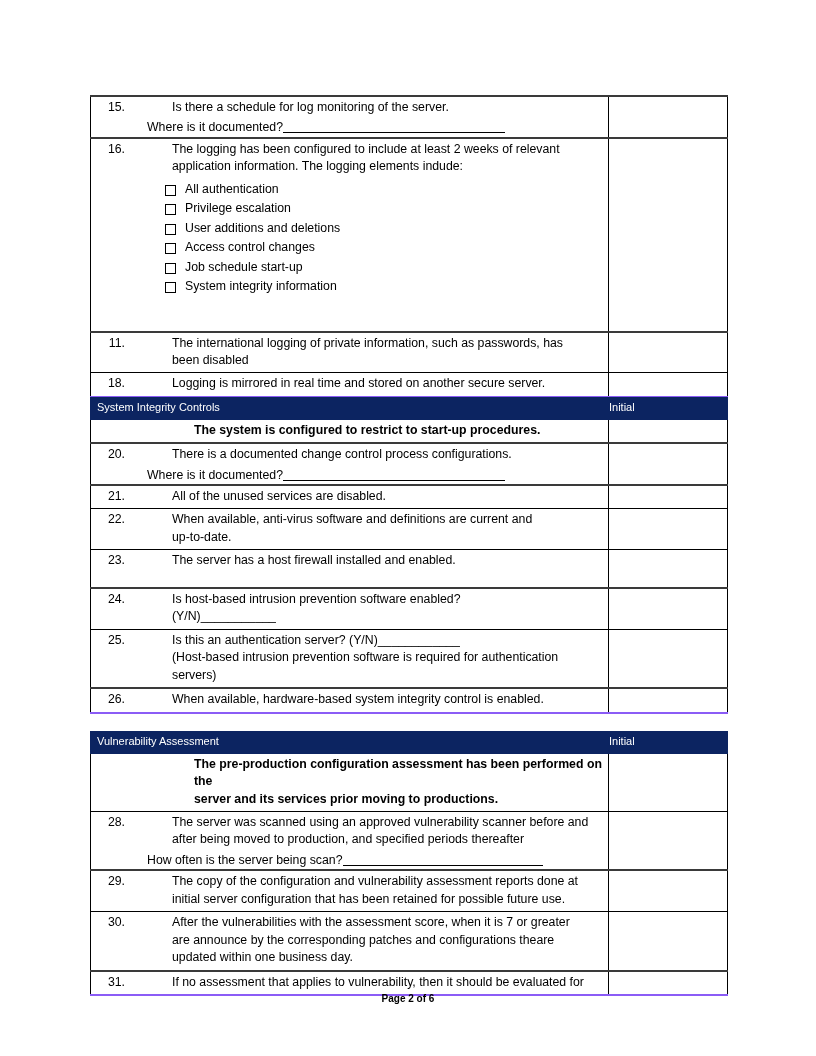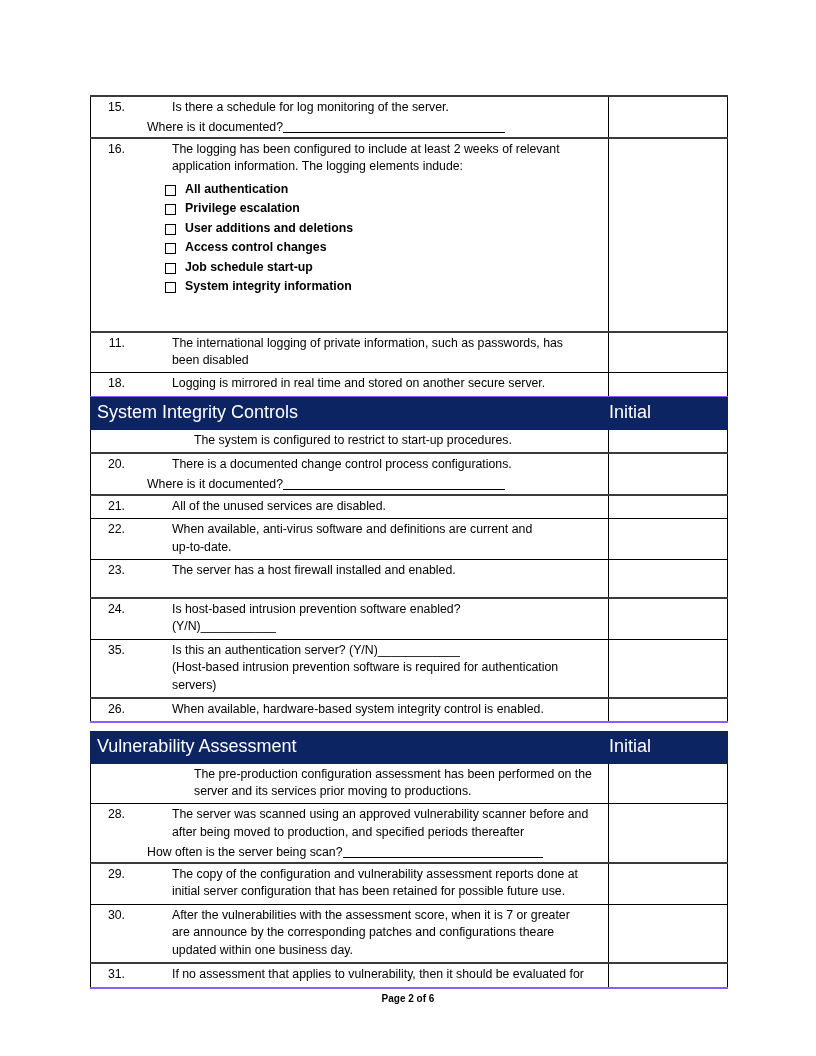--- a/index.html
+++ b/index.html
@@ -43,21 +43,21 @@
   .tbl .c-init { width: 119px; }
 
   
   .tbl tr.thick-top > td, .tbl tr.thick-top > th { border-top: 2px solid #3a3a3a; }
   .tbl tr.thick-bot > td, .tbl tr.thick-bot > th { border-bottom: 2px solid #8b5cf6; }
 
   .hdr td {
     background: #0c2461;
     color: #ffffff;
     border-color: #0c2461;
-    font-size: 18px;
+    font-size: 11px;
     padding: 2px 0 3px 0;
   }
   .hdr .h-left  { padding-left: 6px; text-align: left; }
   .hdr .h-right { text-align: left; }
   .initcell { padding: 2px; }
 
   
   .item {
     display: flex;
     align-items: flex-start;
@@ -69,21 +69,21 @@
     text-align: right;
     padding-right: 7px;
     white-space: nowrap;
   }
   .body {
     flex: 1 1 auto;
     min-width: 0;
     margin-left: 40px;
   }
   .item.noname .num { visibility: hidden; }
-  .item.noname .body { padding-left: 22px; }
+  .item.noname .body { padding-left: 22px; font-weight: bold; }
 
   .sub {
     padding-left: 56px;
     white-space: nowrap;
   }
   .sub .fill {
     display: inline-block;
     border-bottom: 1px solid #000;
     height: 1em;
     vertical-align: -2px;
@@ -94,21 +94,20 @@
     list-style: none;
     margin: 1px 0 0 0;
     padding: 0 0 0 74px;
   }
   .cbl li {
     display: flex;
     align-items: flex-start;
     margin: 0;
     padding: 1px 0 1px 0;
     line-height: 1.42;
-    font-weight: bold;
   }
   .cb {
     flex: 0 0 auto;
     width: 9px;
     height: 9px;
     border: 1.6px solid #000;
     margin: 4px 9px 0 0;
     background: #fff;
     box-sizing: content-box;
   }
@@ -307,21 +306,21 @@
               <div>(Y/N)___________</div>
             </span>
           </div>
         </td>
         <td class="initcell"></td>
       </tr>
 
       <tr>
         <td>
           <div class="item">
-            <span class="num">35.</span>
+            <span class="num">25.</span>
             <span class="body">
               <div>Is this an authentication server? (Y/N)____________</div>
               <div>(Host-based intrusion prevention software is required for authentication</div>
               <div>servers)</div>
             </span>
           </div>
         </td>
         <td class="initcell"></td>
       </tr>
 

